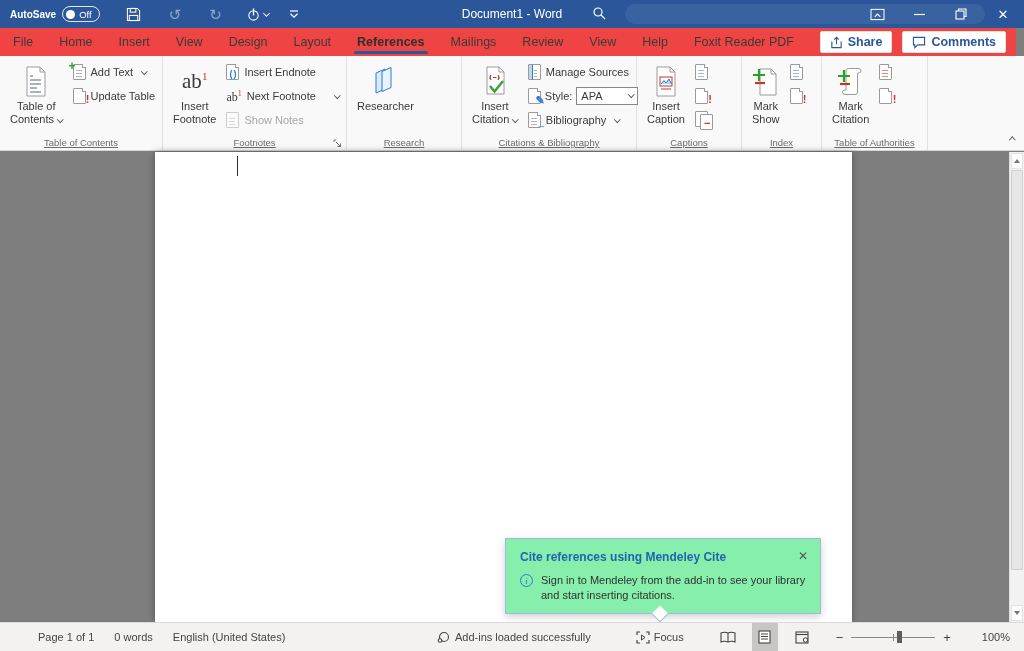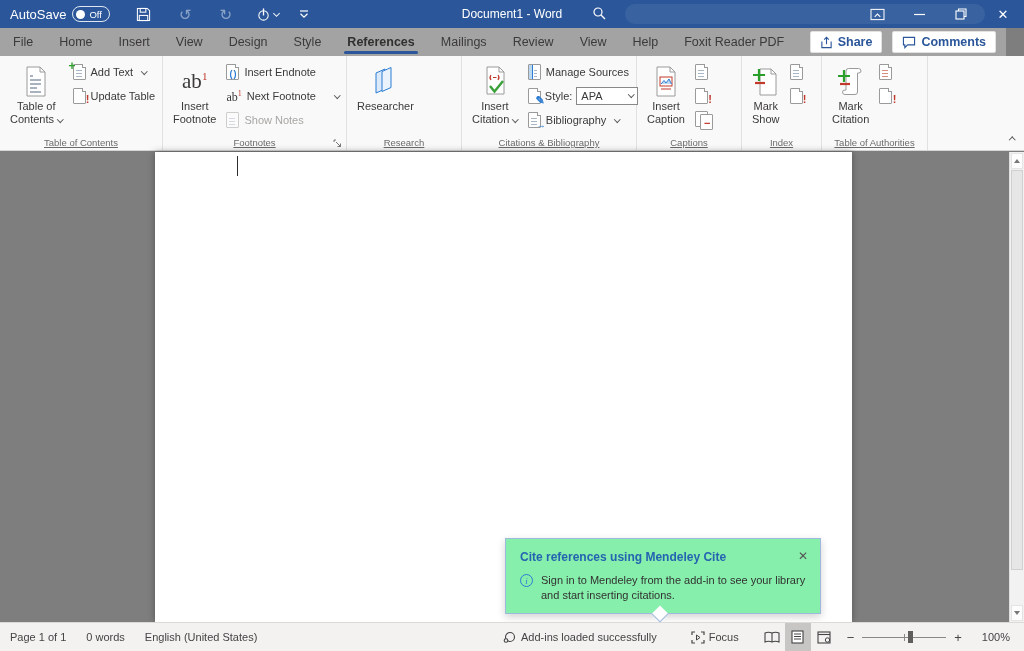--- a/index.html
+++ b/index.html
@@ -3,38 +3,38 @@
 <meta charset="utf-8">
 <style>
   * { margin:0; padding:0; box-sizing:border-box; }
   html,body { width:1024px; height:651px; }
   body { font-family:"Liberation Sans", sans-serif; overflow:hidden; }
   .app { position:relative; width:1024px; height:651px; background:#7e7e7e; overflow:hidden; }
 
   
   .titlebar { position:absolute; top:0; left:0; right:0; height:28px; background:#2b579a; display:flex; align-items:center; color:#fff; }
   .autosave { display:flex; align-items:center; gap:6px; margin-left:10px; }
-  .as-label { font-size:13px; color:#fff; }
+  .as-label { font-size:10px; color:#fff;font-weight:bold; }
   .as-pill { display:flex; align-items:center; gap:4px; border:1px solid rgba(255,255,255,.85); border-radius:9px; padding:1px 7px 1px 3px; height:16px; }
   .as-knob { width:9px; height:9px; border-radius:50%; background:#fff; }
   .as-state { font-size:9.5px; color:#fff; }
   .tb-btn { background:none; border:none; cursor:default; display:flex; align-items:center; justify-content:center; }
   .tb-save { margin-left:26px; }
   .tb-glyph { font-size:15px; line-height:1; margin-left:28px; color:rgba(255,255,255,.45); }
   .tb-touch { margin-left:24px; display:flex; align-items:center; gap:3px; }
   .wchev { display:inline-block; width:5px; height:5px; border-right:1.2px solid rgba(255,255,255,.9); border-bottom:1.2px solid rgba(255,255,255,.9); transform:rotate(45deg); margin-bottom:2px; }
   .tb-qat { margin-left:20px; }
   .tb-title { position:absolute; left:380px; width:264px; text-align:center; font-size:12px; color:#fff; pointer-events:none; }
   .tb-search { position:absolute; left:592px; top:6px; display:flex; align-items:center; }
   .searchpill { position:absolute; left:625px; top:4px; width:360px; height:20px; border-radius:10px; background:rgba(255,255,255,.07); }
   .winctl { position:absolute; right:0; top:0; height:28px; display:flex; }
   .winbtn { width:42px; height:28px; display:flex; align-items:center; justify-content:center; background:none; border:none; color:#fff; font-size:13px; }
 
   
-  .tabrow { position:absolute; top:28px; left:0; right:18px; height:28px; background:#a3a3a3; display:flex; align-items:center; }
+  .tabrow { position:absolute; top:28px; left:0; right:8px; height:28px; background:#ef4444; display:flex; align-items:center; }
   .tab { position:relative; height:28px; display:flex; align-items:center; padding:0 13px; font-size:12.5px; color:#3b3a39; cursor:default; }
   .tab.active { font-weight:700; color:#30302e; }
   .tab.active::after { content:""; position:absolute; left:10px; right:10px; bottom:2px; height:3px; background:#2b579a; border-radius:2px; }
   .tab-right { margin-left:auto; display:flex; align-items:center; gap:10px; margin-right:10px; }
   .pillbtn { display:flex; align-items:center; gap:5px; border:1px solid #e3e1df; background:#fff; border-radius:2px; padding:3px 9px; font-size:12.5px; color:#2b579a; font-weight:600; }
 
   
   .ribbon { position:absolute; top:56px; left:0; right:0; height:95px; background:#f9f9f9; border-bottom:1px solid #d8d6d4; display:flex; }
   .rgroup { position:relative; height:100%; border-right:1px solid #e3e1df; padding:4px 4px 16px 6px; display:flex; align-items:flex-start; }
   .rg-label { position:absolute; bottom:2px; left:0; right:0; text-align:center; font-size:9.5px; color:#6b6b6b; white-space:nowrap;text-decoration:underline; }
@@ -90,22 +90,22 @@
   .popup-head { display:flex; align-items:flex-start; justify-content:space-between; padding:11px 12px 0 14px; }
   .popup-title { font-size:12px; font-weight:700; color:#2464b0; }
   .popup-close { background:none; border:none; font-size:12px; color:#555; line-height:1; cursor:default; }
   .popup-body { display:flex; gap:8px; padding:9px 12px 0 14px; }
   .info-icon { width:13px; height:13px; border:1px solid #2b7cd3; border-radius:50%; color:#2b7cd3; font-size:9px; font-style:italic; display:flex; align-items:center; justify-content:center; flex:none; margin-top:1px; font-family:"Liberation Serif", serif; }
   .popup-text { font-size:11px; color:#323130; line-height:14.5px; width:272px; }
 
   
   .statusbar { position:absolute; left:0; right:0; bottom:0; height:29px; background:#f3f2f1; border-top:1px solid #dcdad8; display:flex; align-items:center; font-size:11px; color:#444; }
   .sb-item { display:flex; align-items:center; gap:4px; padding:0 10px; height:100%; cursor:default; }
-  .sb-left { display:flex; align-items:center; }
-  .sb-right { margin-left:auto; display:flex; align-items:center; }
+  .sb-left { display:flex; align-items:center;padding-left:28px; }
+  .sb-right { margin-left:auto; display:flex; align-items:center;gap:11px; }
   .viewbtn { width:26px; height:29px; display:flex; align-items:center; justify-content:center; background:none; border:none; }
   .viewbtn.active { background:#c8c6c4; }
   .zoomwrap { display:flex; align-items:center; gap:8px; padding:0 10px; }
   .zslider { position:relative; width:84px; height:12px; }
   .ztrack { position:absolute; left:0; right:0; top:5.5px; height:1px; background:#8a8886; }
   .ztick { position:absolute; left:50%; top:2.5px; width:1px; height:7px; background:#8a8886; }
   .zthumb { position:absolute; left:46px; top:0; width:5px; height:12px; background:#605e5c; }
   .zbtn { background:none; border:none; font-size:13px; color:#444; line-height:1; }
   svg { display:block; }
 </style>
@@ -187,21 +187,21 @@
       <button class="winbtn">✕</button>
     </div>
   </div>
 
   <div class="tabrow">
     <span class="tab">File</span>
     <span class="tab">Home</span>
     <span class="tab">Insert</span>
     <span class="tab">View</span>
     <span class="tab">Design</span>
-    <span class="tab">Style</span>
+    <span class="tab">Layout</span>
     <span class="tab active">References</span>
     <span class="tab">Mailings</span>
     <span class="tab">Review</span>
     <span class="tab">View</span>
     <span class="tab">Help</span>
     <span class="tab">Foxit Reader PDF</span>
     <div class="tab-right">
       <button class="pillbtn">
         <span>
           <svg width="13" height="13" viewBox="0 0 14 14">

